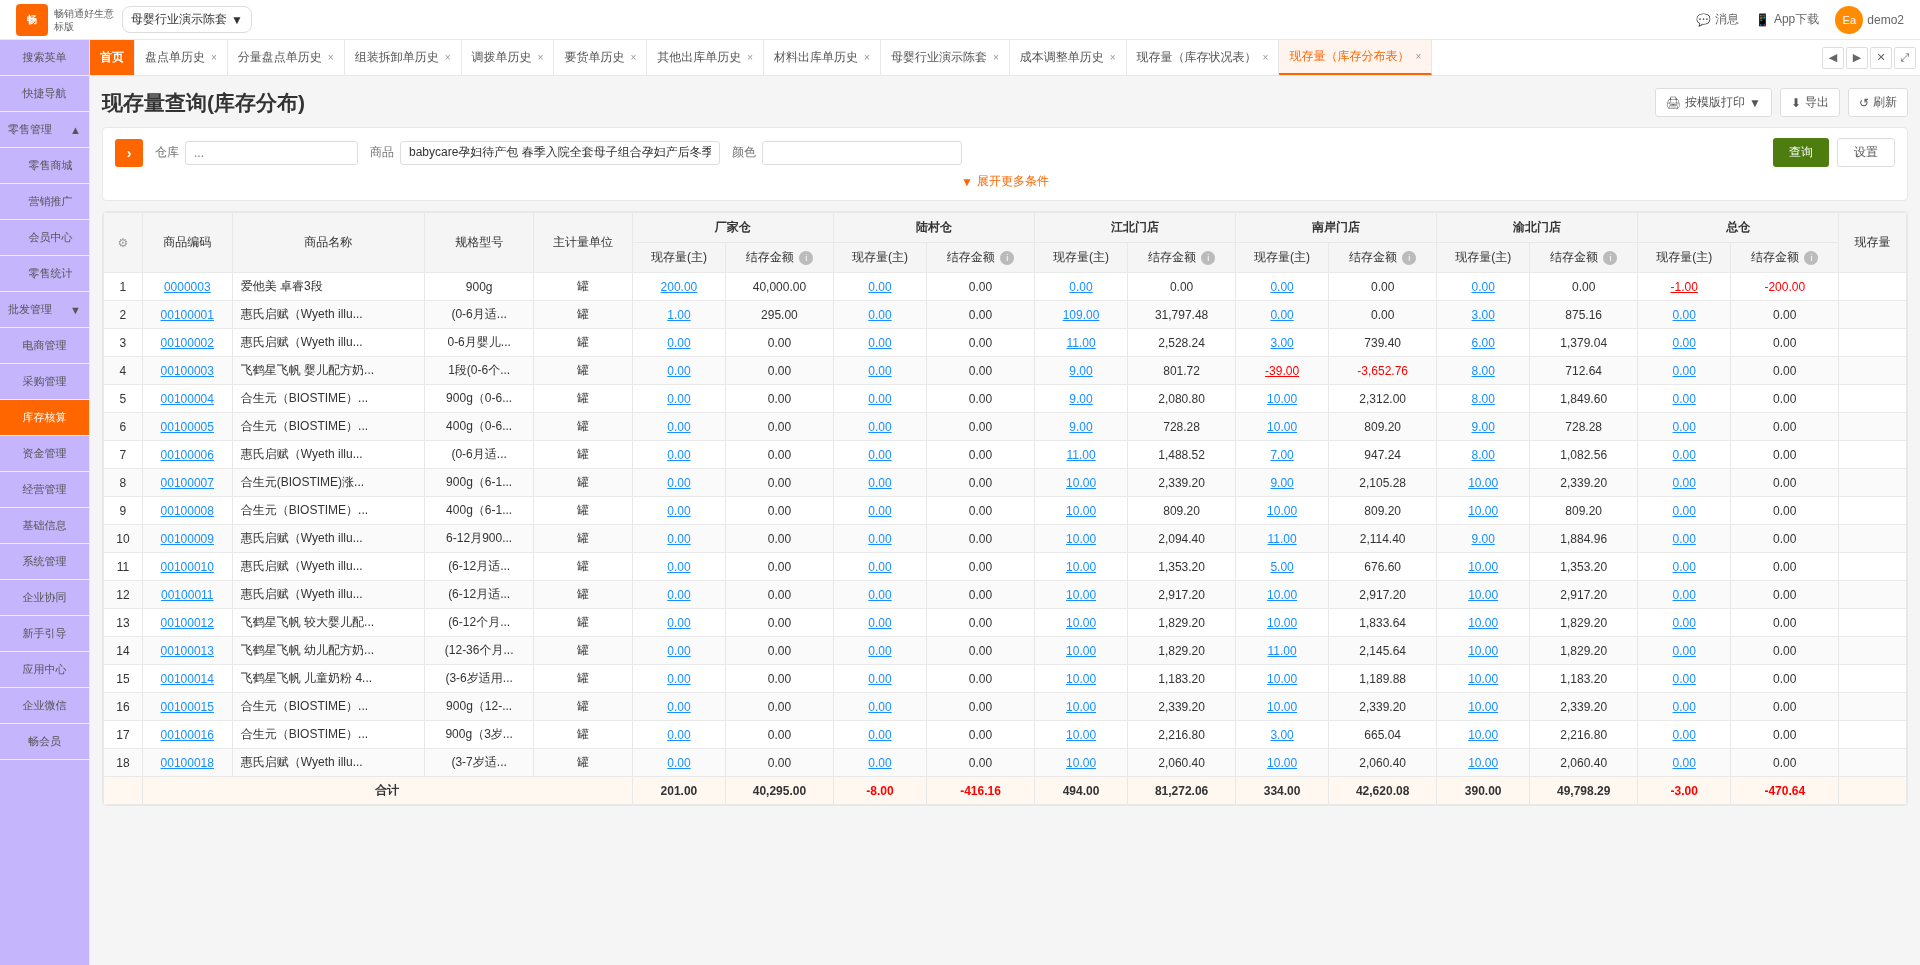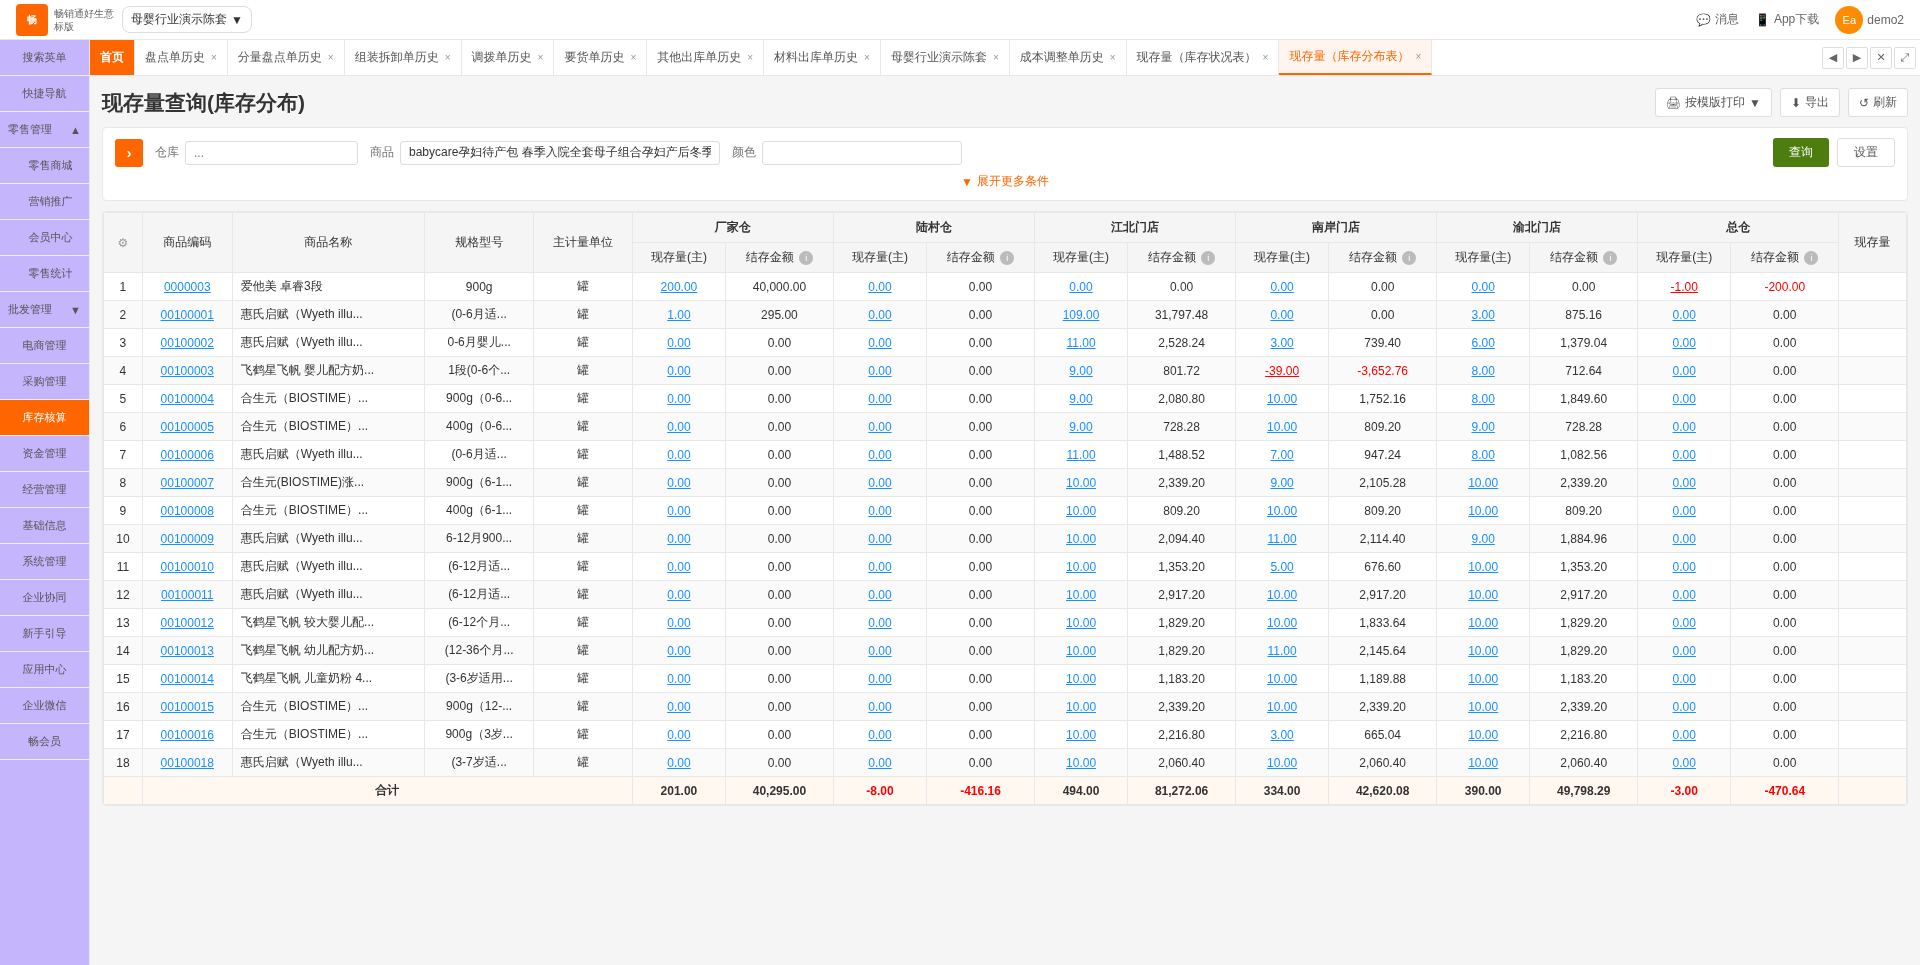--- a/index.html
+++ b/index.html
@@ -475,21 +475,21 @@
     <td style="text-align:left;max-width:180px;overflow:hidden;text-overflow:ellipsis;">合生元（BIOSTIME）...</td>
     <td>900g（0-6...</td>
     <td>罐</td>
     <td><span class="num-link ">0.00</span></td>
     <td class="">0.00</td>
     <td><span class="num-link ">0.00</span></td>
     <td class="">0.00</td>
     <td><span class="num-link ">9.00</span></td>
     <td class="">2,080.80</td>
     <td><span class="num-link ">10.00</span></td>
-    <td class="">1,752.16</td>
+    <td class="">2,312.00</td>
     <td><span class="num-link ">8.00</span></td>
     <td class="">1,849.60</td>
     <td><span class="num-link ">0.00</span></td>
     <td class="">0.00</td>
     <td></td>
   </tr>
           <tr>
     <td>6</td>
     <td><span class="num-link">00100005</span></td>
     <td style="text-align:left;max-width:180px;overflow:hidden;text-overflow:ellipsis;">合生元（BIOSTIME）...</td>

